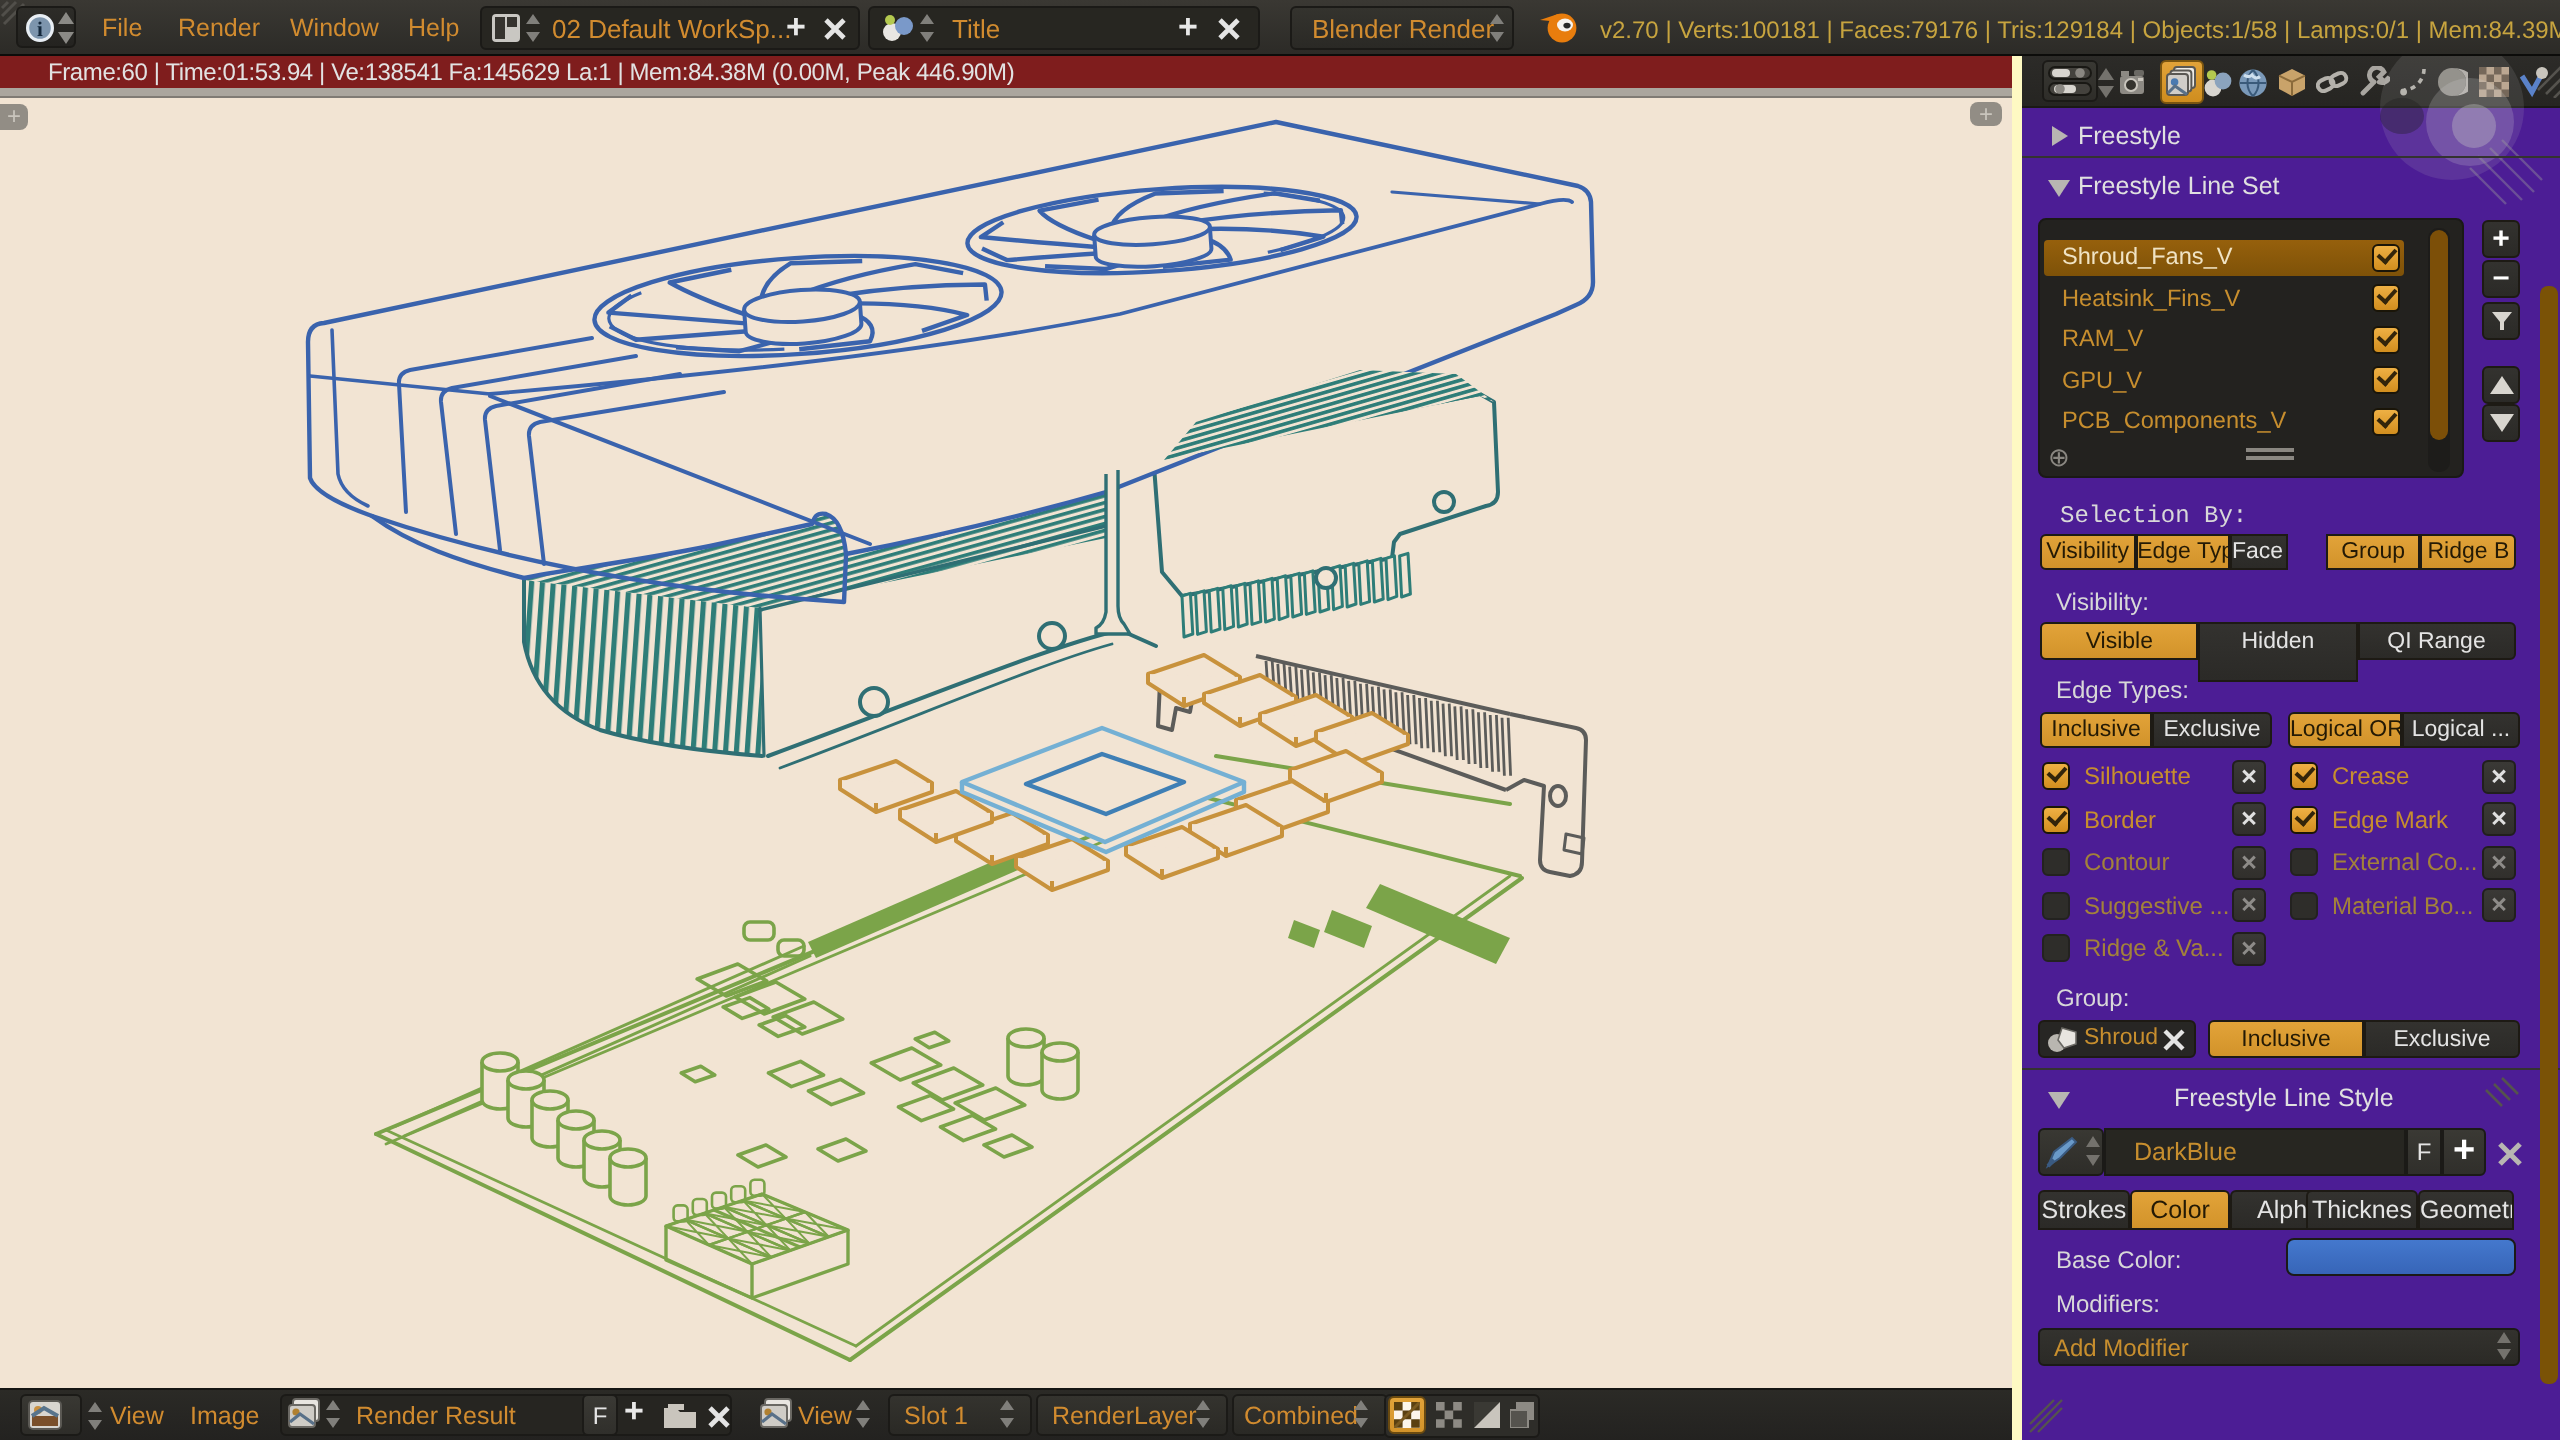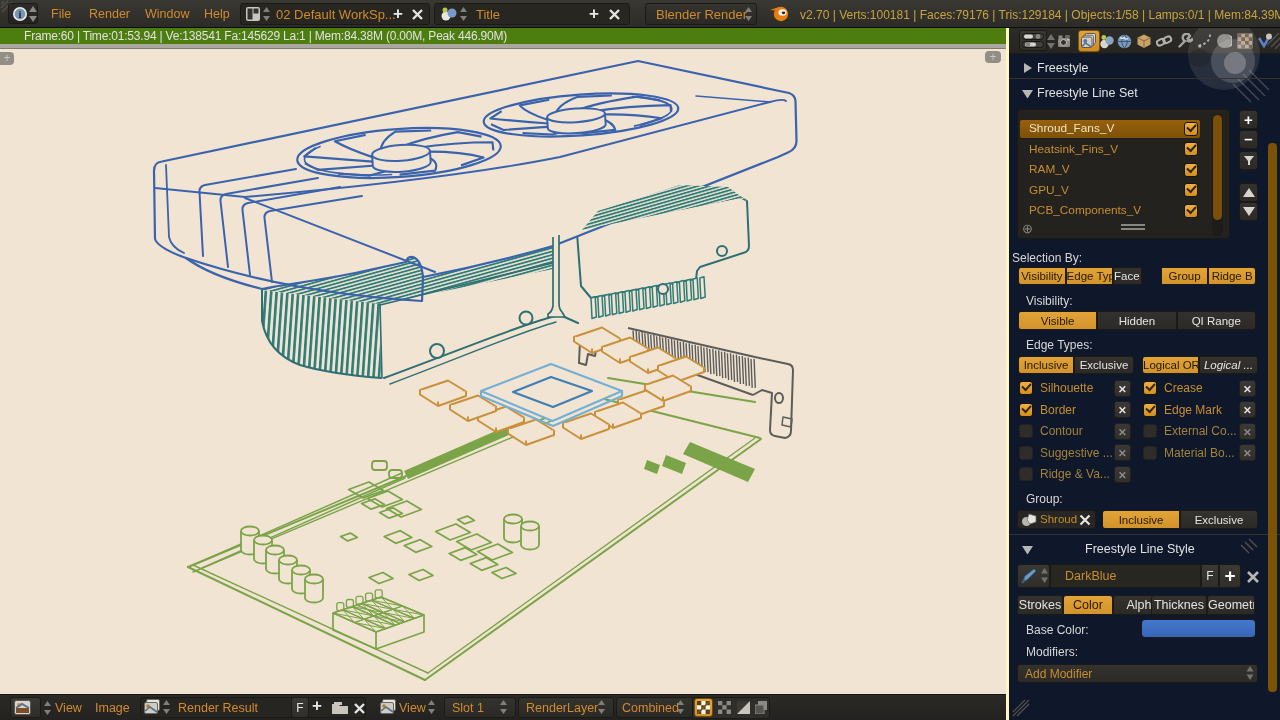--- a/index.html
+++ b/index.html
@@ -1,24 +1,24 @@
 <!DOCTYPE html>
 <html><head><meta charset="utf-8"><style>
 * { margin:0; padding:0; box-sizing:border-box; }
 html,body { width:1280px; height:720px; overflow:hidden; background:#3b3a38;
   font-family:"Liberation Sans", sans-serif; }
 .abs { position:absolute; }
 #topbar { left:0; top:0; width:1280px; height:28px; background:linear-gradient(#3a3833,#2c2b27); border-bottom:1px solid #0c0c0a;}
 .menu { color:#d18b2f; font-size:12.5px; top:7px; }
 .otext { color:#d18b2f; font-size:12.5px; }
-#statsbar { left:0; top:28px; width:1006px; height:16px; background:#4d7c0f; color:#e2e2e2; font-size:12px; letter-spacing:-0.2px; }
+#statsbar { left:0; top:28px; width:1006px; height:16px; background:#7f1d1d; color:#e2e2e2; font-size:12px; letter-spacing:-0.2px; }
 #graystrip { left:0; top:44px; width:1006px; height:5px; background:#aba69e; border-bottom:1px solid #807b74;}
 #viewport { left:0; top:49px; width:1006px; height:645px; background:#f2e4d3; }
 #bottombar { left:0; top:694px; width:1006px; height:26px; background:linear-gradient(#2b2a26,#232220); border-top:1px solid #151513;}
-#props { left:1006px; top:28px; width:274px; height:692px; background:#0f172a; border-left:3px solid #fef9c3;}
+#props { left:1006px; top:28px; width:274px; height:692px; background:#4c1d95; border-left:5px solid #fef9c3;}
 .btn { position:absolute; border-radius:3px; font-size:11.5px; text-align:center; white-space:nowrap; overflow:hidden; }
 .orangebtn { background:linear-gradient(#e2a339,#d2932a); color:#241a05; border:1px solid #1d1a14; }
 .darkbtn { background:linear-gradient(#33322f,#2b2a27); color:#e4e4e4; border:1px solid #1d1a14; }
 .fieldbtn { background:#272624; color:#d18b2f; border:1px solid #1d1a14; border-radius:3px;}
 .lbl { position:absolute; color:#d8d8d8; font-size:12px; }
 .olbl { position:absolute; color:#c78e2e; font-size:12px; }
 .hdr { position:absolute; color:#e0e0e0; font-size:12.5px; }
 .cb { position:absolute; width:14px; height:14px; border-radius:3px;
   background:linear-gradient(#eeb044,#d28e1e); border:1px solid #1a1508; }
 .cb:after { content:""; position:absolute; left:2px; top:1px; width:7px; height:4px;
@@ -538,35 +538,35 @@
       <path d="M1,1 L11,1 L7,6 L7,10 L5,10 L5,6 Z" fill="#d8d5cf"></path>
     </svg>
 <div class="darkbtn btn" style="left:230px;top:155px;width:19px;height:19px;"></div>
 <svg class="abs" style="left:234px;top:160px" width="12" height="10">
       <path d="M6,0 L12,9 L0,9 Z" fill="#d8d5cf"></path>
     </svg>
 <div class="darkbtn btn" style="left:230px;top:174px;width:19px;height:19px;"></div>
 <svg class="abs" style="left:234px;top:179px" width="12" height="10">
       <path d="M6,9 L12,0 L0,0 Z" fill="#d8d5cf"></path>
     </svg>
-<div class="lbl" style="left:3px;top:223px;">Selection By:</div>
+<div class="lbl" style="left:19px;top:223px;font-family:Liberation Mono, monospace;">Selection By:</div>
 <div class="btn orangebtn" style="left:9.0px;top:239px;width:47.6px;height:18px;line-height:17px;border-radius:3px 0 0 3px;">Visibility</div>
 <div class="btn orangebtn" style="left:56.59999999999991px;top:239px;width:47.6px;height:18px;line-height:17px;border-radius:0;">Edge Typ</div>
 <div class="btn darkbtn" style="left:87px;top:239px;width:29px;height:18px;line-height:17px;border-radius:0;margin-left:17px;">Face Ma</div>
 <div class="btn orangebtn" style="left:151.79999999999995px;top:239px;width:47.6px;height:18px;line-height:17px;border-radius:0;">Group</div>
 <div class="btn orangebtn" style="left:199.4000000000001px;top:239px;width:47.6px;height:18px;line-height:17px;border-radius:0 3px 3px 0;">Ridge B</div>
 <div class="lbl" style="left:17px;top:266px;">Visibility:</div>
 <div class="btn orangebtn" style="left:9.0px;top:283px;width:79.3px;height:19px;line-height:18px;border-radius:3px 0 0 3px;">Visible</div>
-<div class="btn darkbtn" style="left:88.29999999999995px;top:283px;width:79.3px;height:19px;line-height:18px;border-radius:0;">Hidden</div>
+<div class="btn darkbtn" style="left:88.29999999999995px;top:283px;width:79.3px;height:30px;line-height:18px;border-radius:0;">Hidden</div>
 <div class="btn darkbtn" style="left:167.5999999999999px;top:283px;width:79.3px;height:19px;line-height:18px;border-radius:0 3px 3px 0;">QI Range</div>
 <div class="lbl" style="left:17px;top:310px;">Edge Types:</div>
 <div class="btn orangebtn" style="left:9px;top:328px;width:56px;height:18px;line-height:17px;border-radius:3px 0 0 3px;">Inclusive</div>
 <div class="btn darkbtn" style="left:65px;top:328px;width:60px;height:18px;line-height:17px;border-radius:0 3px 3px 0;">Exclusive</div>
 <div class="btn orangebtn" style="left:133px;top:328px;width:57px;height:18px;line-height:17px;border-radius:3px 0 0 3px;">Logical OR</div>
-<div class="btn darkbtn" style="left:190px;top:328px;width:59px;height:18px;line-height:17px;border-radius:0 3px 3px 0;font-style:italic;">Logical ...</div>
+<div class="btn darkbtn" style="left:190px;top:328px;width:59px;height:18px;line-height:17px;border-radius:0 3px 3px 0;">Logical ...</div>
 <div class="cb" style="left:10px;top:353.0px;"></div>
 <div class="abs" style="left:31px;top:353.0px;color:#c78e2e;font-size:12px;">Silhouette</div>
 <div class="xbtn" style="left:105px;top:351.5px;">✕</div>
 <div class="cb" style="left:134px;top:353.0px;"></div>
 <div class="abs" style="left:155px;top:353.0px;color:#c78e2e;font-size:12px;">Crease</div>
 <div class="xbtn" style="left:230px;top:351.5px;">✕</div>
 <div class="cb" style="left:10px;top:374.6px;"></div>
 <div class="abs" style="left:31px;top:374.6px;color:#c78e2e;font-size:12px;">Border</div>
 <div class="xbtn" style="left:105px;top:373.1px;">✕</div>
 <div class="cb" style="left:134px;top:374.6px;"></div>

